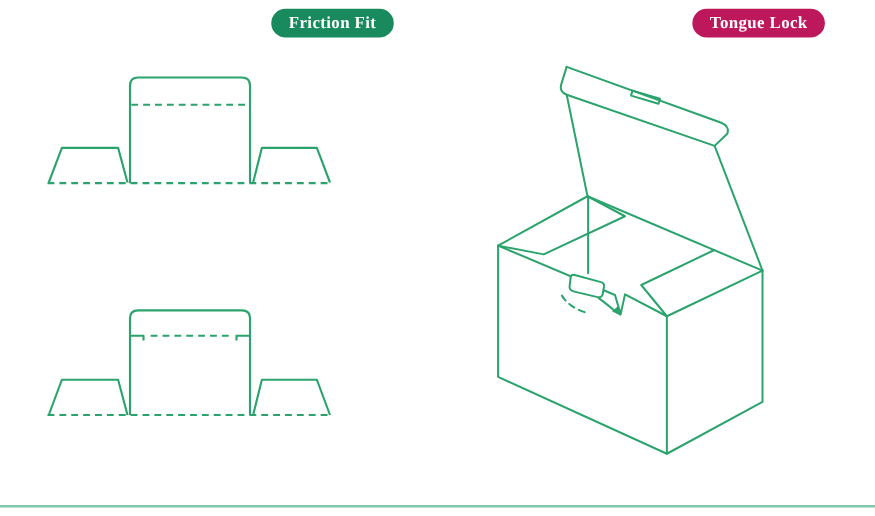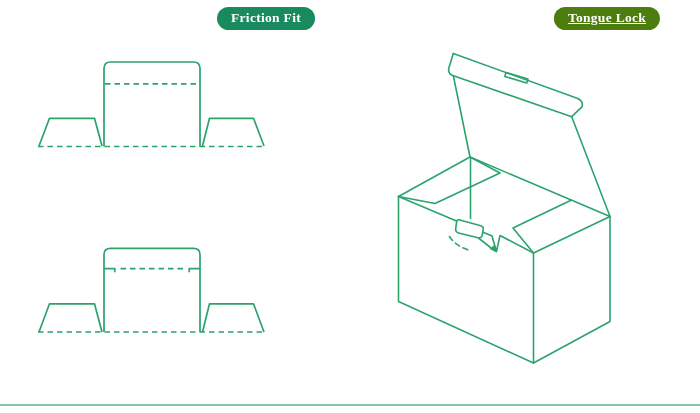--- a/index.html
+++ b/index.html
@@ -35,21 +35,21 @@
   }
 </style>
 </head>
 <body>
 
 <div class="canvas">
 
   <div class="badge badge-friction" style="background-color: rgb(25, 138, 94);">Friction Fit</div>
 
 
-  <div class="badge badge-tongue" style="background-color: #4d7c0f; text-decoration: underline;">Tongue Lock</div>
+  <div class="badge badge-tongue" style="background-color: #be185d;">Tongue Lock</div>
 
   <svg class="diagram-svg" width="700" height="413" viewBox="0 0 700 413">
 
     <g fill="none" stroke-width="1.7" stroke-linejoin="round" stroke="#2ba36d">
       <path d="M38 146.5 H265" stroke-dasharray="5.5 4"></path>
       <path d="M104 146.5 V68.5 Q104 62 110.5 62 H193.5 Q200 62 200 68.5 V146.5"></path>
       <path d="M105 83.8 H199" stroke-dasharray="5.5 4"></path>
       <path d="M39 146 L49.5 118.3 H94.5 L102 146"></path>
       <path d="M202.5 146 L209.5 118.3 H253.5 L264 146"></path>
     </g>

